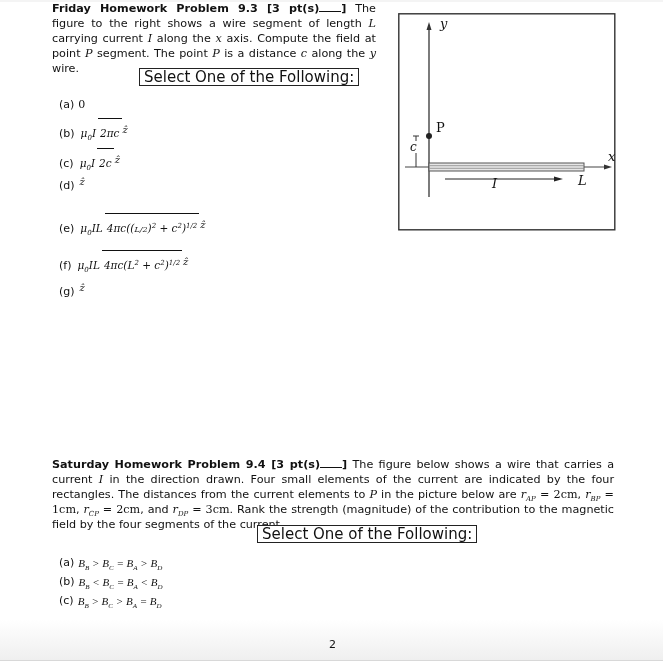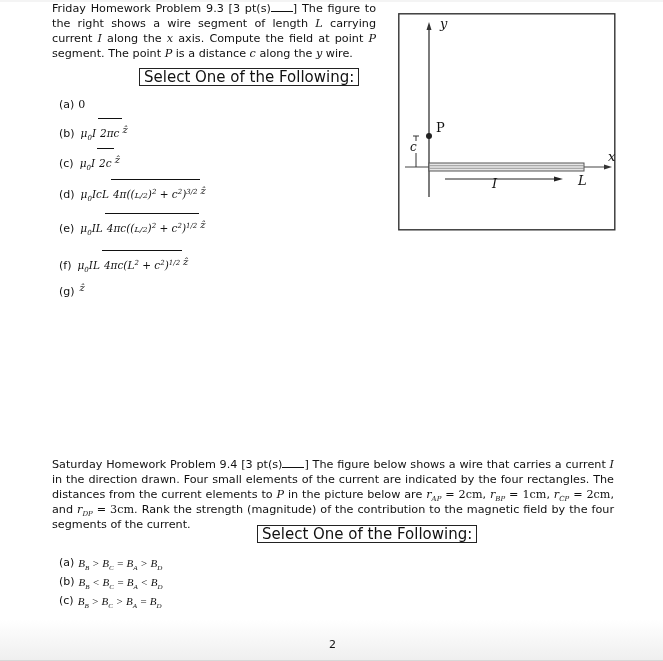--- a/index.html
+++ b/index.html
@@ -11,21 +11,21 @@
   }
   .page-bottom {
     position: absolute; left: 0; right: 0; bottom: 0; height: 40px;
     background: linear-gradient(#ffffff, #efefef);
     border-bottom: 1px solid #d8d8d8;
   }
   .top-strip { position: absolute; left: 0; right: 0; top: 0; height: 2px; background: #f4f4f4; }
   .para {
     position: absolute; font-size: 11.2px; line-height: 15px; text-align: justify;
   }
-  .para b { font-weight: normal; }
+  .para b { font-weight: bold; }
   .blank { display: inline-block; width: 22px; border-bottom: 1px solid #111; height: 10px; vertical-align: baseline; }
   .m { font-family: "DejaVu Serif", "Liberation Serif", serif; font-style: italic; }
   .mr { font-family: "DejaVu Serif", "Liberation Serif", serif; font-style: normal; }
   .select-box {
     position: absolute; border: 1.3px solid #222; font-size: 15px; padding: 1px 4px; line-height: 14px;
     background: #fff;
   }
   .opt { position: absolute; font-size: 11px; display: flex; align-items: center; white-space: nowrap; }
   .lbl { margin-right: 4px; }
   .frac { display: inline-flex; flex-direction: row; align-items: center; vertical-align: middle; font-family: "DejaVu Serif", "Liberation Serif", serif; font-style: italic; font-size: 10.5px; line-height: 11px; }
@@ -82,24 +82,20 @@
   <span class="lbl">(c)</span>
   <span class="frac">
       <span class="num">μ<sub>0</sub>I</span>
       <span class="den">2c</span>
     </span>
     <span class="zhat">ẑ</span>
 </div>
 
 <div class="opt" style="left:59px; top:179px;">
   <span class="lbl">(d)</span>
-  <span class="frac">
-      <span class="num">μ<sub>0</sub>IcL</span>
-      <span class="den">4π((<span style="font-size:8px">L/2</span>)<sup>2</sup> + c<sup>2</sup>)<sup>3/2</sup></span>
-    </span>
     <span class="zhat">ẑ</span>
 </div>
 
 <div class="opt" style="left:59px; top:213px;">
   <span class="lbl">(e)</span>
   <span class="frac">
       <span class="num">μ<sub>0</sub>IL</span>
       <span class="den">4πc((<span style="font-size:8px">L/2</span>)<sup>2</sup> + c<sup>2</sup>)<sup>1/2</sup></span>
     </span>
     <span class="zhat">ẑ</span>

